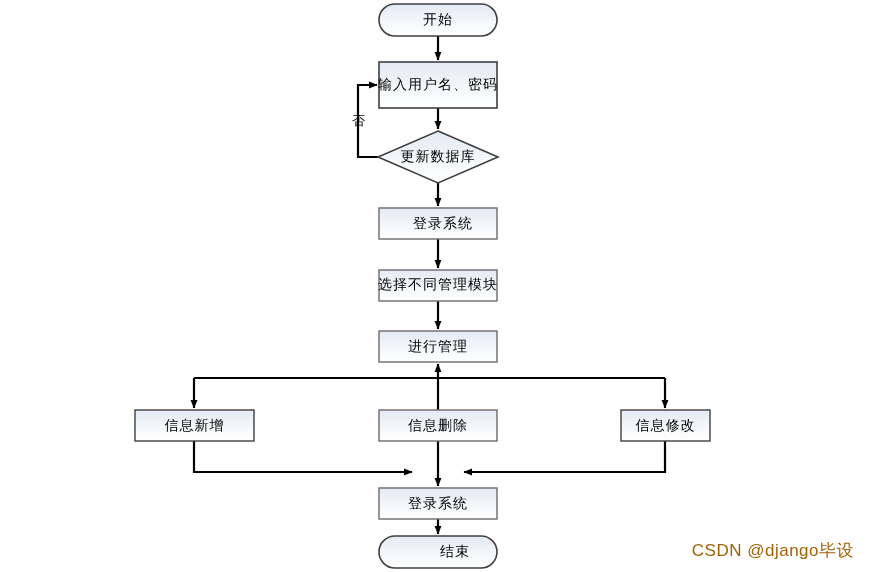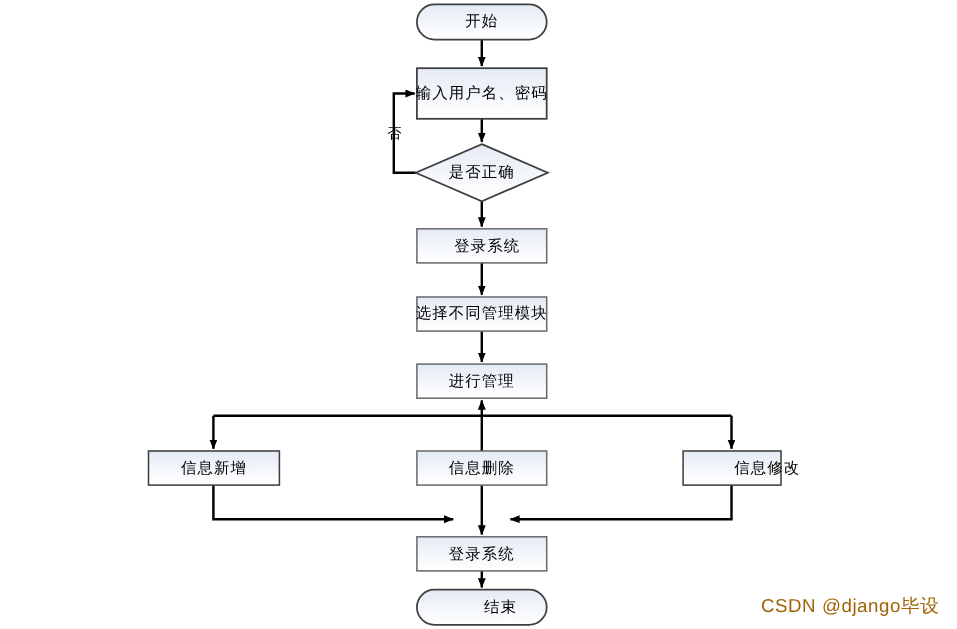--- a/index.html
+++ b/index.html
@@ -123,33 +123,33 @@
       <rect x="379" y="488" width="118" height="31" fill="url(#nodeGrad)" stroke="#6b6b6b" stroke-width="1.4"></rect>
 
       <rect x="379" y="536" width="118" height="32" rx="16" ry="16" fill="url(#nodeGrad)" stroke="#3f3f3f" stroke-width="1.6"></rect>
     </g>
   </svg>
 
   <div class="node-label" style="left:379px; top:4px; width:118px; height:32px;">开始</div>
 
   <div class="node-label" style="left:379px; top:62px; width:118px; height:46px;">输入用户名、密码</div>
 
-  <div class="node-label" style="left:378px; top:131px; width:120px; height:52px;">是否正确</div>
+  <div class="node-label" style="left:378px; top:131px; width:120px; height:52px;">更新数据库</div>
 
   <div class="node-label" style="left:379px; top:208px; width:128px; height:31px;">登录系统</div>
 
   <div class="node-label" style="left:379px; top:270px; width:118px; height:29px;">选择不同管理模块</div>
 
   <div class="node-label" style="left:135px; top:410px; width:119px; height:31px;">信息新增</div>
 
   <div class="node-label" style="left:379px; top:331px; width:118px; height:31px;">进行管理</div>
 
   <div class="node-label" style="left:379px; top:410px; width:118px; height:31px;font-family:Liberation Serif, serif;">信息删除</div>
 
-  <div class="node-label" style="left:621px; top:410px; width:89px; height:31px;margin-left:32px;">信息修改</div>
+  <div class="node-label" style="left:621px; top:410px; width:89px; height:31px;">信息修改</div>
 
   <div class="node-label" style="left:379px; top:488px; width:118px; height:31px;">登录系统</div>
 
   <div class="node-label" style="left:389px; top:536px; width:132px; height:32px;">结束</div>
 
   <div class="edge-label" style="left:352px; top:112px;">否</div>
 
   <div class="watermark">CSDN @django毕设</div>
 
 </div>

